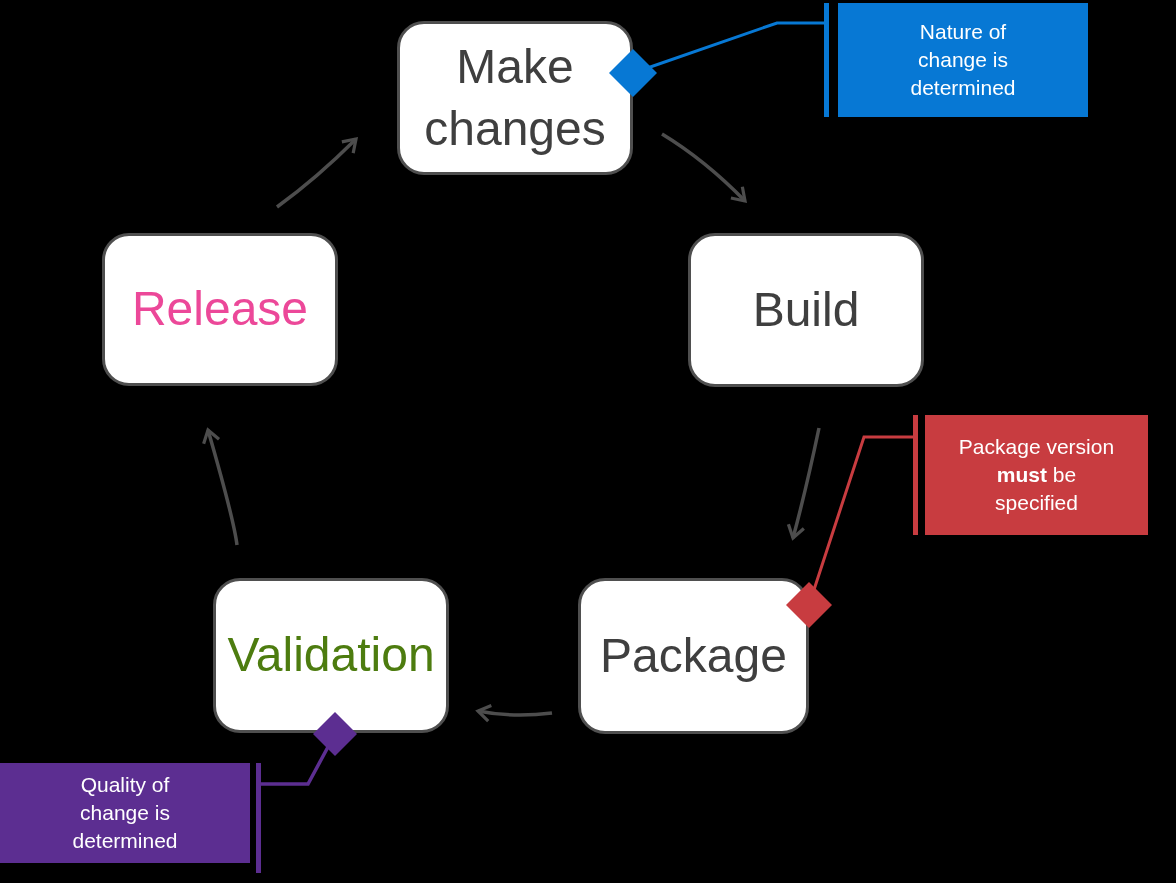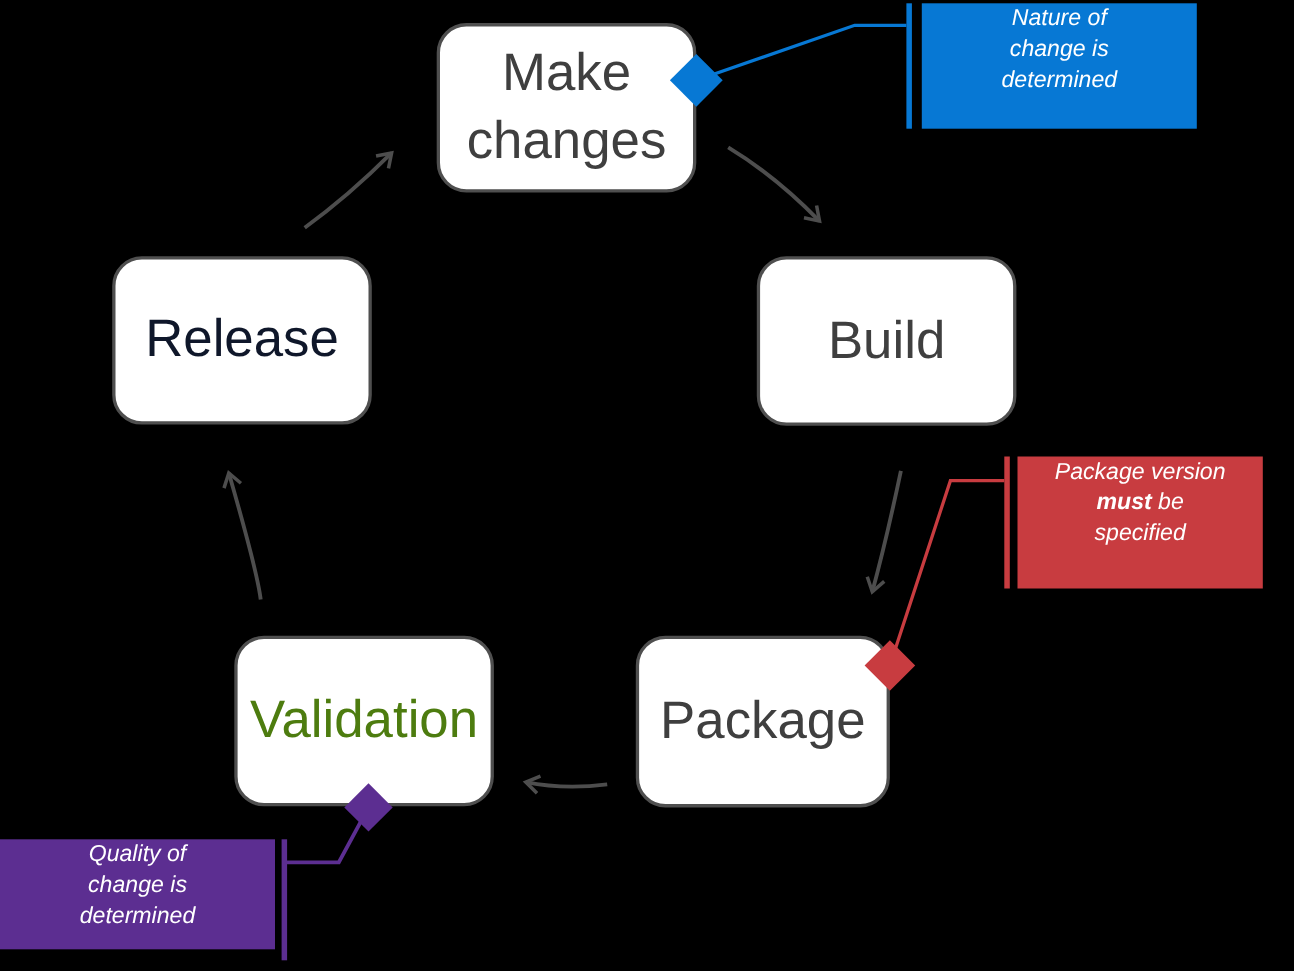--- a/index.html
+++ b/index.html
@@ -35,25 +35,25 @@
     padding: 0 12px;
     box-sizing: border-box;
     z-index: 1;
   }
   .node span { display: block; }
   .callout {
     position: absolute;
     display: flex;
     flex-direction: column;
     align-items: center;
+    justify-content: center;
     text-align: center;
     font-size: 21px;
     line-height: 28px;
     z-index: 2;
-    font-style: italic;
   }
   .callout .c-line { white-space: nowrap; }
   .callout b { font-weight: bold; }
   
   #node-make-changes { left: 397px; top: 21px;  width: 236px; height: 154px; }
   #node-build        { left: 688px; top: 233px; width: 236px; height: 154px; }
   #node-package      { left: 578px; top: 578px; width: 231px; height: 156px; }
   #node-validation   { left: 213px; top: 578px; width: 236px; height: 155px; }
   #node-release      { left: 102px; top: 233px; width: 236px; height: 153px; }
   
@@ -71,21 +71,21 @@
   </div>
   <div class="node" id="node-build" style="background-color: rgb(255, 255, 255); border-color: rgb(79, 79, 79); color: rgb(63, 63, 63);">
     <span>Build</span>
   </div>
   <div class="node" id="node-package" style="background-color: rgb(255, 255, 255); border-color: rgb(79, 79, 79); color: rgb(63, 63, 63);">
     <span>Package</span>
   </div>
   <div class="node" id="node-validation" style="background-color: rgb(255, 255, 255); border-color: rgb(79, 79, 79); color: #4d7c0f; justify-content: center;">
     <span>Validation</span>
   </div>
-  <div class="node" id="node-release" style="background-color: rgb(255, 255, 255); border-color: rgb(79, 79, 79); color: #0f172a;">
+  <div class="node" id="node-release" style="background-color: rgb(255, 255, 255); border-color: rgb(79, 79, 79); color: #ec4899;">
     <span>Release</span>
   </div>
 
   <div class="callout" id="callout-nature" style="background-color: rgb(7, 120, 212); color: rgb(255, 255, 255);">
     <div class="c-line">Nature of</div>
     <div class="c-line">change is</div>
     <div class="c-line">determined</div>
   </div>
 
   <div class="callout" id="callout-package" style="background-color: rgb(200, 60, 64); color: rgb(255, 255, 255);">

